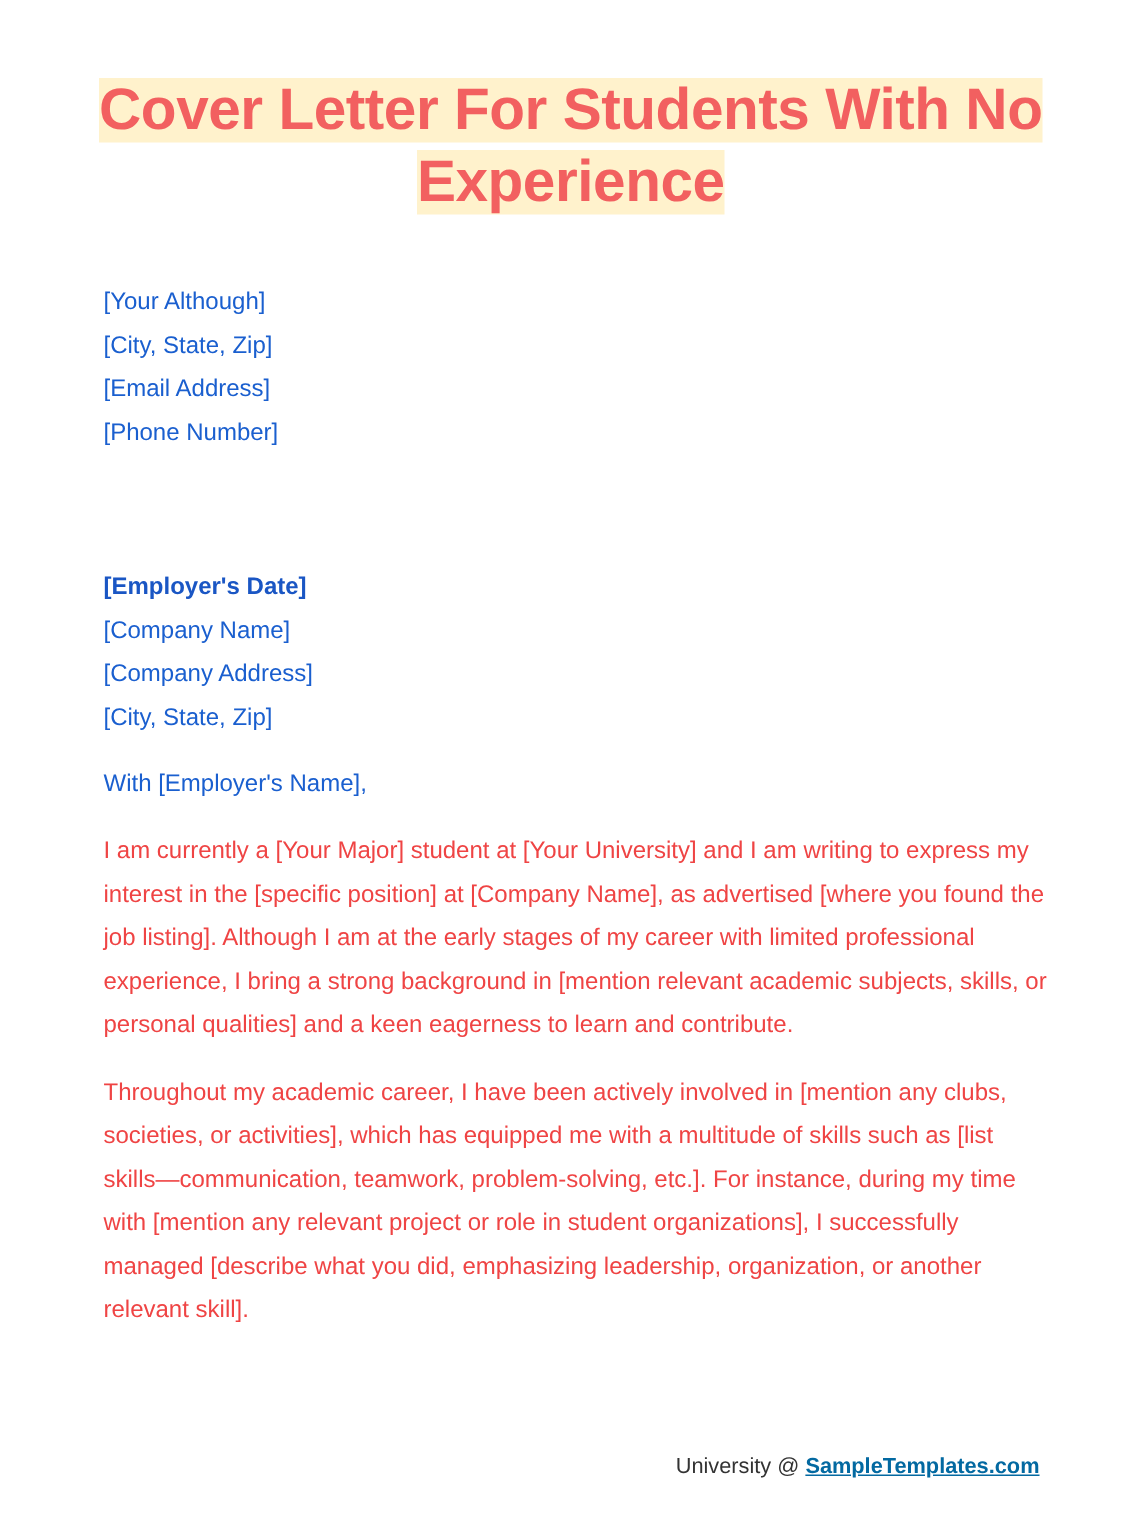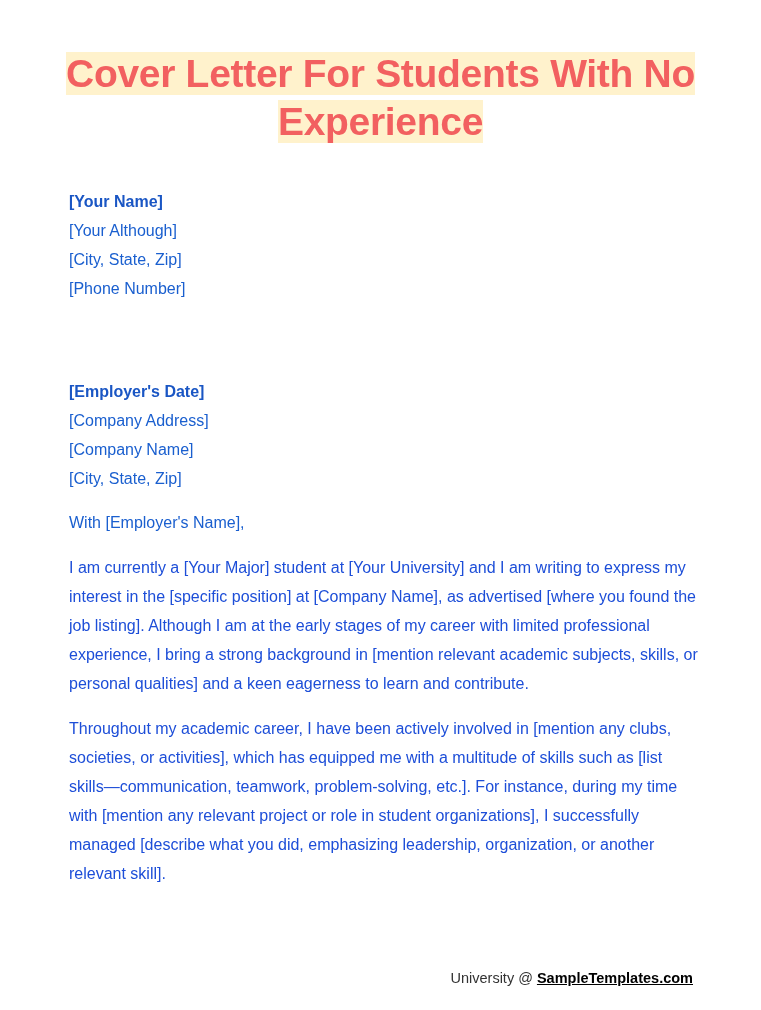--- a/index.html
+++ b/index.html
@@ -7,45 +7,45 @@
          font-family: "Liberation Sans", sans-serif; }
   .title-wrap { position: absolute; top: 50px; left: 0; width: 761px; text-align: center; }
   .title { display: inline; font-family: "Liberation Sans", sans-serif; font-weight: bold;
            font-size: 39px; line-height: 48px; color: #f26060; background: #fff2cc;
            letter-spacing: -0.3px; }
   .title-box { width: 640px; margin: 0 auto; }
   .block { position: absolute; left: 69px; }
   .blue { color: #1a5fcf; font-size: 16px; }
   .line { height: 29px; line-height: 29px; white-space: nowrap; }
   .bold { font-weight: bold; color: #1a56c4; }
-  .para { position: absolute; left: 69px; width: 630px; color: #1d4ed8; font-size: 16px;
+  .para { position: absolute; left: 69px; width: 630px; color: #ef4444; font-size: 16px;
           line-height: 29px; }
   .footer { position: absolute; top: 970px; right: 68px; font-size: 14.5px; color: #333; }
-  .footer a { color: #000000; font-weight: bold; text-decoration: underline; }
+  .footer a { color: #0369a1; font-weight: bold; text-decoration: underline; }
 </style>
 </head>
 <body>
 
 <div class="title-wrap">
   <div class="title-box">
     <span class="title">Cover Letter For Students With No Experience</span>
   </div>
 </div>
 
 <div class="block blue" style="top:187px;">
-  <div class="line bold">[Your Name]</div>
   <div class="line">[Your Although]</div>
   <div class="line">[City, State, Zip]</div>
+  <div class="line">[Email Address]</div>
   <div class="line">[Phone Number]</div>
 </div>
 
 <div class="block blue" style="top:377px;">
   <div class="line bold">[Employer's Date]</div>
+  <div class="line">[Company Name]</div>
   <div class="line">[Company Address]</div>
-  <div class="line">[Company Name]</div>
   <div class="line">[City, State, Zip]</div>
 </div>
 
 <div class="block blue" style="top:508px;">
   <div class="line">With [Employer's Name],</div>
 </div>
 
 <div class="para" style="top:553px;">I am currently a [Your Major] student at [Your University] and I am writing to express my interest in the [specific position] at [Company Name], as advertised [where you found the job listing]. Although I am at the early stages of my career with limited professional experience, I bring a strong background in [mention relevant academic subjects, skills, or personal qualities] and a keen eagerness to learn and contribute.</div>
 <div class="para" style="top:714px;">Throughout my academic career, I have been actively involved in [mention any clubs, societies, or activities], which has equipped me with a multitude of skills such as [list skills—communication, teamwork, problem-solving, etc.]. For instance, during my time with [mention any relevant project or role in student organizations], I successfully managed [describe what you did, emphasizing leadership, organization, or another relevant skill].</div>
 

